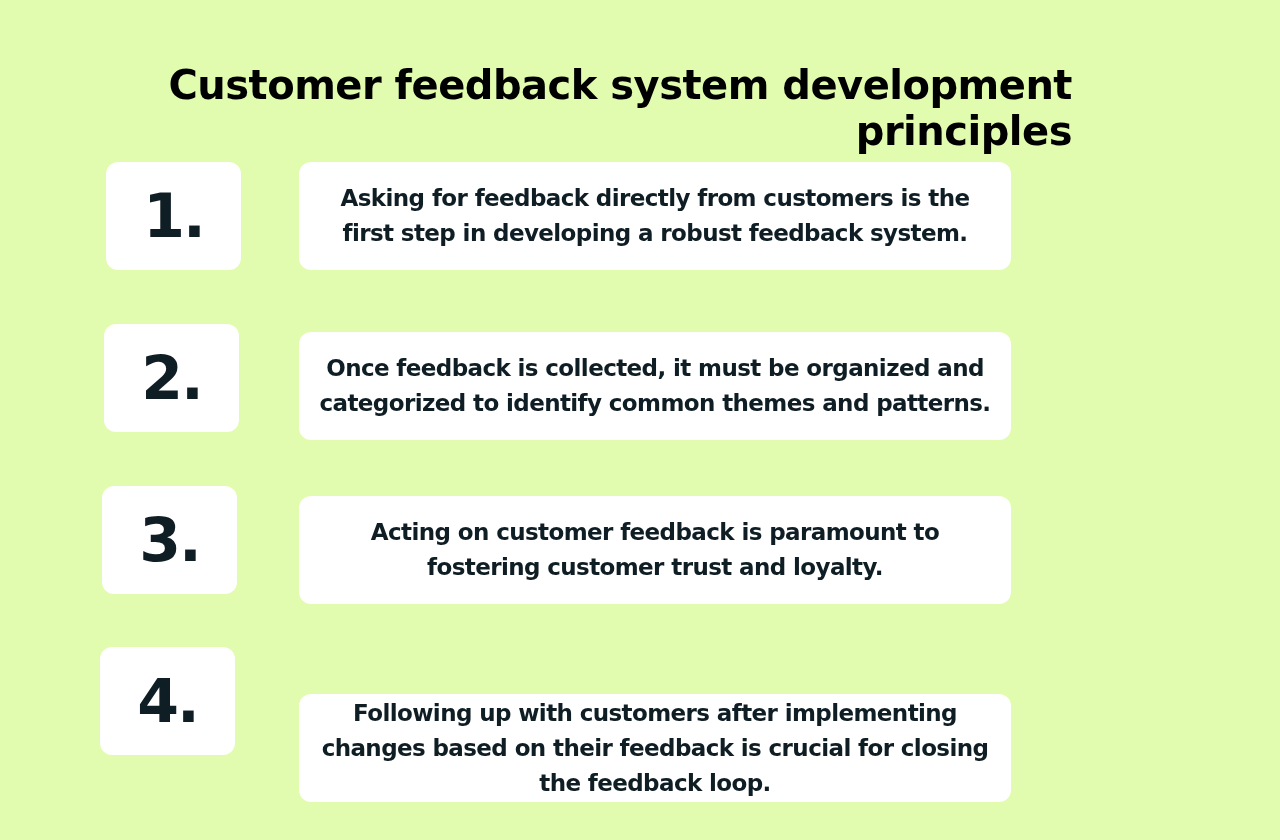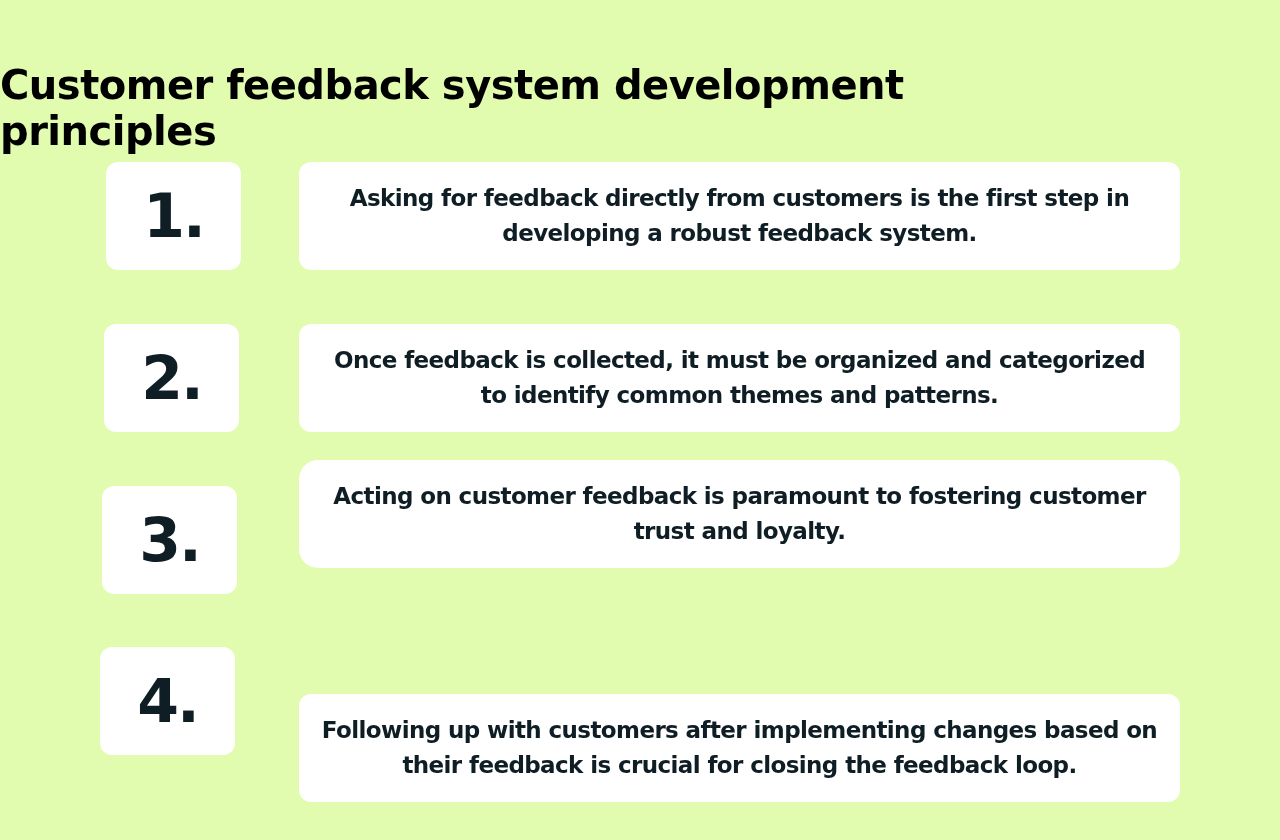--- a/index.html
+++ b/index.html
@@ -1,43 +1,43 @@
 <!DOCTYPE html>
 <html><head>
 <meta charset="utf-8">
 <style>
   html, body { margin:0; padding:0; }
   body {
     width:1280px; height:840px; background:#e1fcae; position:relative; overflow:hidden;
     font-family:"DejaVu Sans", "Liberation Sans", sans-serif;
   }
   .title {
-    position:absolute; left:0; width:1072px; top:62px; text-align:left;
+    position:absolute; left:0; width:1072px; top:62px; text-align:right;
     font-size:40px; font-weight:bold; color:#000; letter-spacing:-0.5px;
   }
   .num-box {
     position:absolute; width:135px; height:108px; background:#fff; border-radius:12px;
     display:flex; align-items:center; justify-content:center;
     font-size:60px; font-weight:bold; color:#0f1d24; letter-spacing:-2px;
   }
   .text-box {
-    position:absolute; left:299px; width:881px; height:108px; background:#fff; border-radius:12px;
+    position:absolute; left:299px; width:712px; height:108px; background:#fff; border-radius:12px;
     display:flex; align-items:center; justify-content:center; text-align:center;
     font-size:23px; font-weight:bold; color:#0f1d24; line-height:35px;
     padding:0 20px; box-sizing:border-box; letter-spacing:-0.6px;
   }
 </style>
 </head>
 <body>
 
 <div class="title">Customer feedback system development principles</div>
 
 <div class="num-box" style="left:106px; top:162px;">1.</div>
 <div class="text-box" style="top:162px;">Asking for feedback directly from customers is the first step in developing a robust feedback system.</div>
 
 <div class="num-box" style="left:104px; top:324px;">2.</div>
-<div class="text-box" style="top:324px;">Once feedback is collected, it must be organized and categorized to identify common themes and patterns.</div>
+<div class="text-box" style="top:332px;">Once feedback is collected, it must be organized and categorized to identify common themes and patterns.</div>
 
 <div class="num-box" style="left:102px; top:486px;">3.</div>
-<div class="text-box" style="top:460px;border-radius:19px;">Acting on customer feedback is paramount to fostering customer trust and loyalty.</div>
+<div class="text-box" style="top:496px;">Acting on customer feedback is paramount to fostering customer trust and loyalty.</div>
 
 <div class="num-box" style="left:100px; top:647px;">4.</div>
 <div class="text-box" style="top:647px;margin-top:47px;">Following up with customers after implementing changes based on their feedback is crucial for closing the feedback loop.</div>
 
 </body></html>

